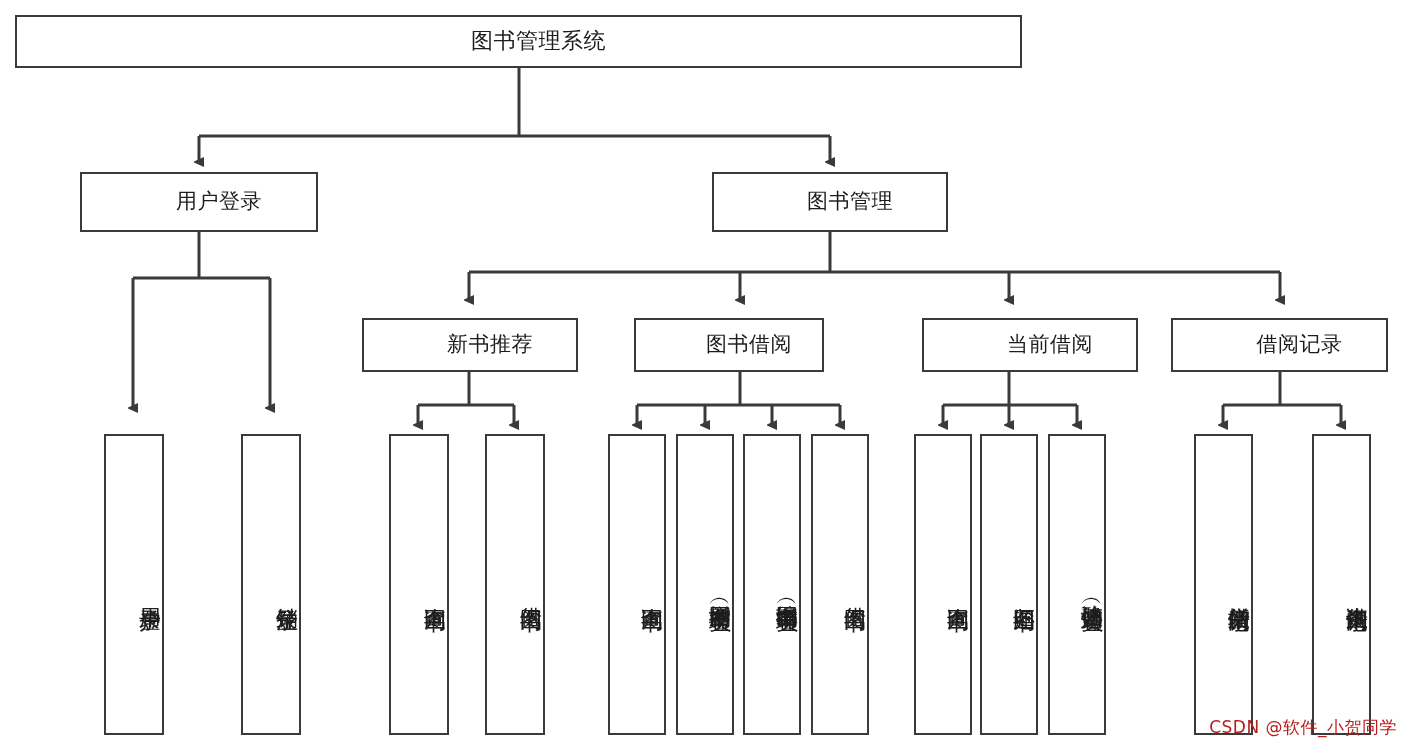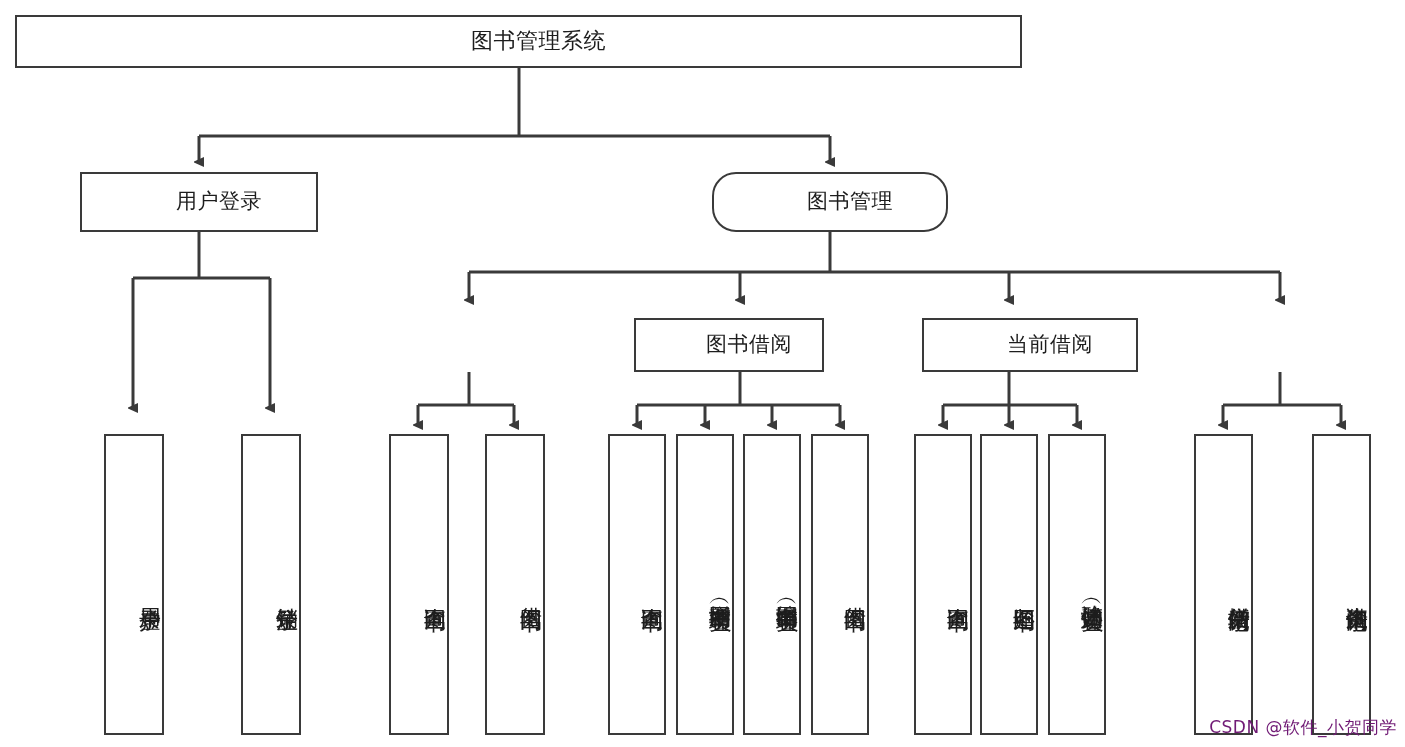--- a/index.html
+++ b/index.html
@@ -59,21 +59,21 @@
     display: block;
   }
   .node.root {
     font-size: 22px;
   }
   #watermark {
     position: absolute;
     right: 8px;
     bottom: 8px;
     font-size: 17px;
-    color: #701a75;
+    color: #b91c1c;
     letter-spacing: 0.5px;
     white-space: nowrap;
     user-select: none;
   }
 </style>
 </head>
 <body>
 
 <div id="canvas">
 
@@ -127,30 +127,36 @@
     </g>
   </svg>
 
   <div class="node h root" style="left:15px; top:15px; width:1007px; height:53px;">
     <span>图书管理系统</span>
   </div>
 
   <div class="node h" style="left:80px; top:172px; width:238px; height:60px;">
     <span>用户登录</span>
   </div>
-  <div class="node h" style="left:712px; top:172px; width:236px; height:60px;border-radius:24px;">
+  <div class="node h" style="left:712px; top:172px; width:236px; height:60px;">
     <span>图书管理</span>
   </div>
 
+  <div class="node h" style="left:362px; top:318px; width:216px; height:54px;">
+    <span>新书推荐</span>
+  </div>
   <div class="node h" style="left:634px; top:318px; width:190px; height:54px;">
     <span>图书借阅</span>
   </div>
   <div class="node h" style="left:901px; top:318px; width:216px; height:54px;margin-left:21px;">
     <span>当前借阅</span>
   </div>
+  <div class="node h" style="left:1171px; top:318px; width:217px; height:54px;">
+    <span>借阅记录</span>
+  </div>
 
   <div class="node v" style="left:104px; top:434px; width:60px; height:301px;">
     <span class="vtext">用户登录</span>
   </div>
   <div class="node v" style="left:241px; top:434px; width:60px; height:301px;">
     <span class="vtext">注销登录</span>
   </div>
 
   <div class="node v" style="left:389px; top:434px; width:60px; height:301px;">
     <span class="vtext">查询图书</span>

